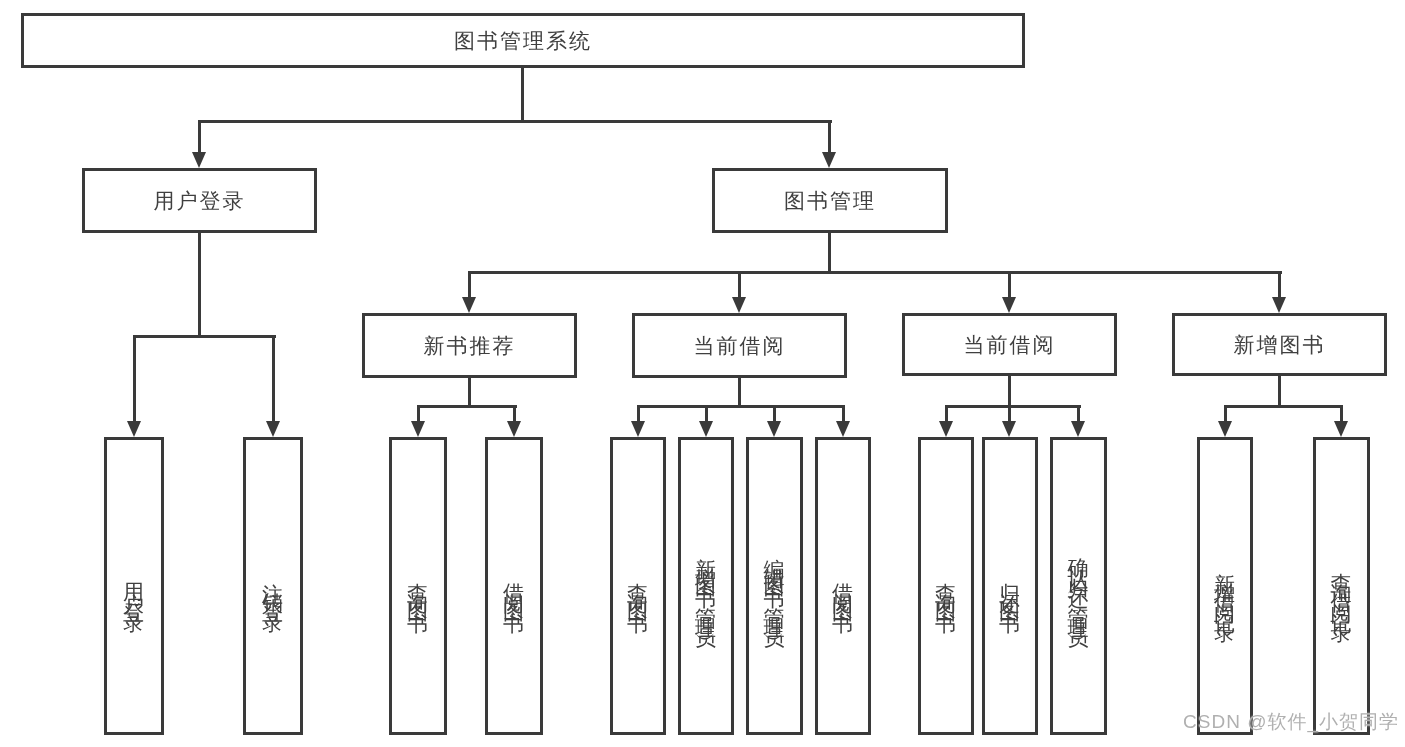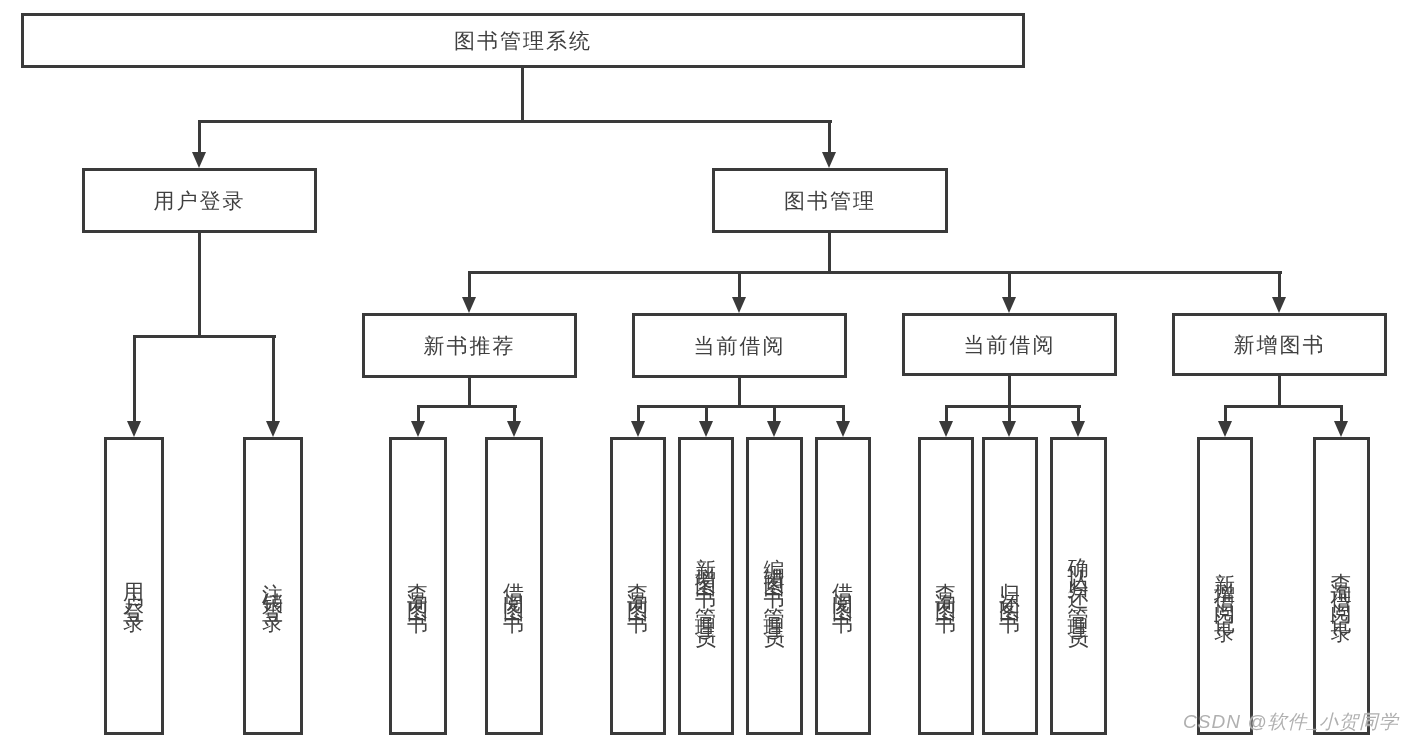--- a/index.html
+++ b/index.html
@@ -29,21 +29,20 @@
   .line{position:absolute;background:var(--line);}
   .arrow{
     position:absolute;width:0;height:0;
     border-left:7px solid transparent;border-right:7px solid transparent;
     border-top:16px solid var(--line);
   }
   .watermark{
     position:absolute;right:6px;bottom:4px;z-index:10;
     font-size:19px;color:var(--wm);letter-spacing:1px;white-space:nowrap;
     text-shadow:0 0 2px #ffffff;
-    font-style:italic;
   }
 </style>
 </head>
 <body>
 
 <div id="canvas">
 
   <div class="box" style="left:21px;top:13px;width:1004px;height:55px">
     <span class="hlabel">图书管理系统</span>
   </div>

